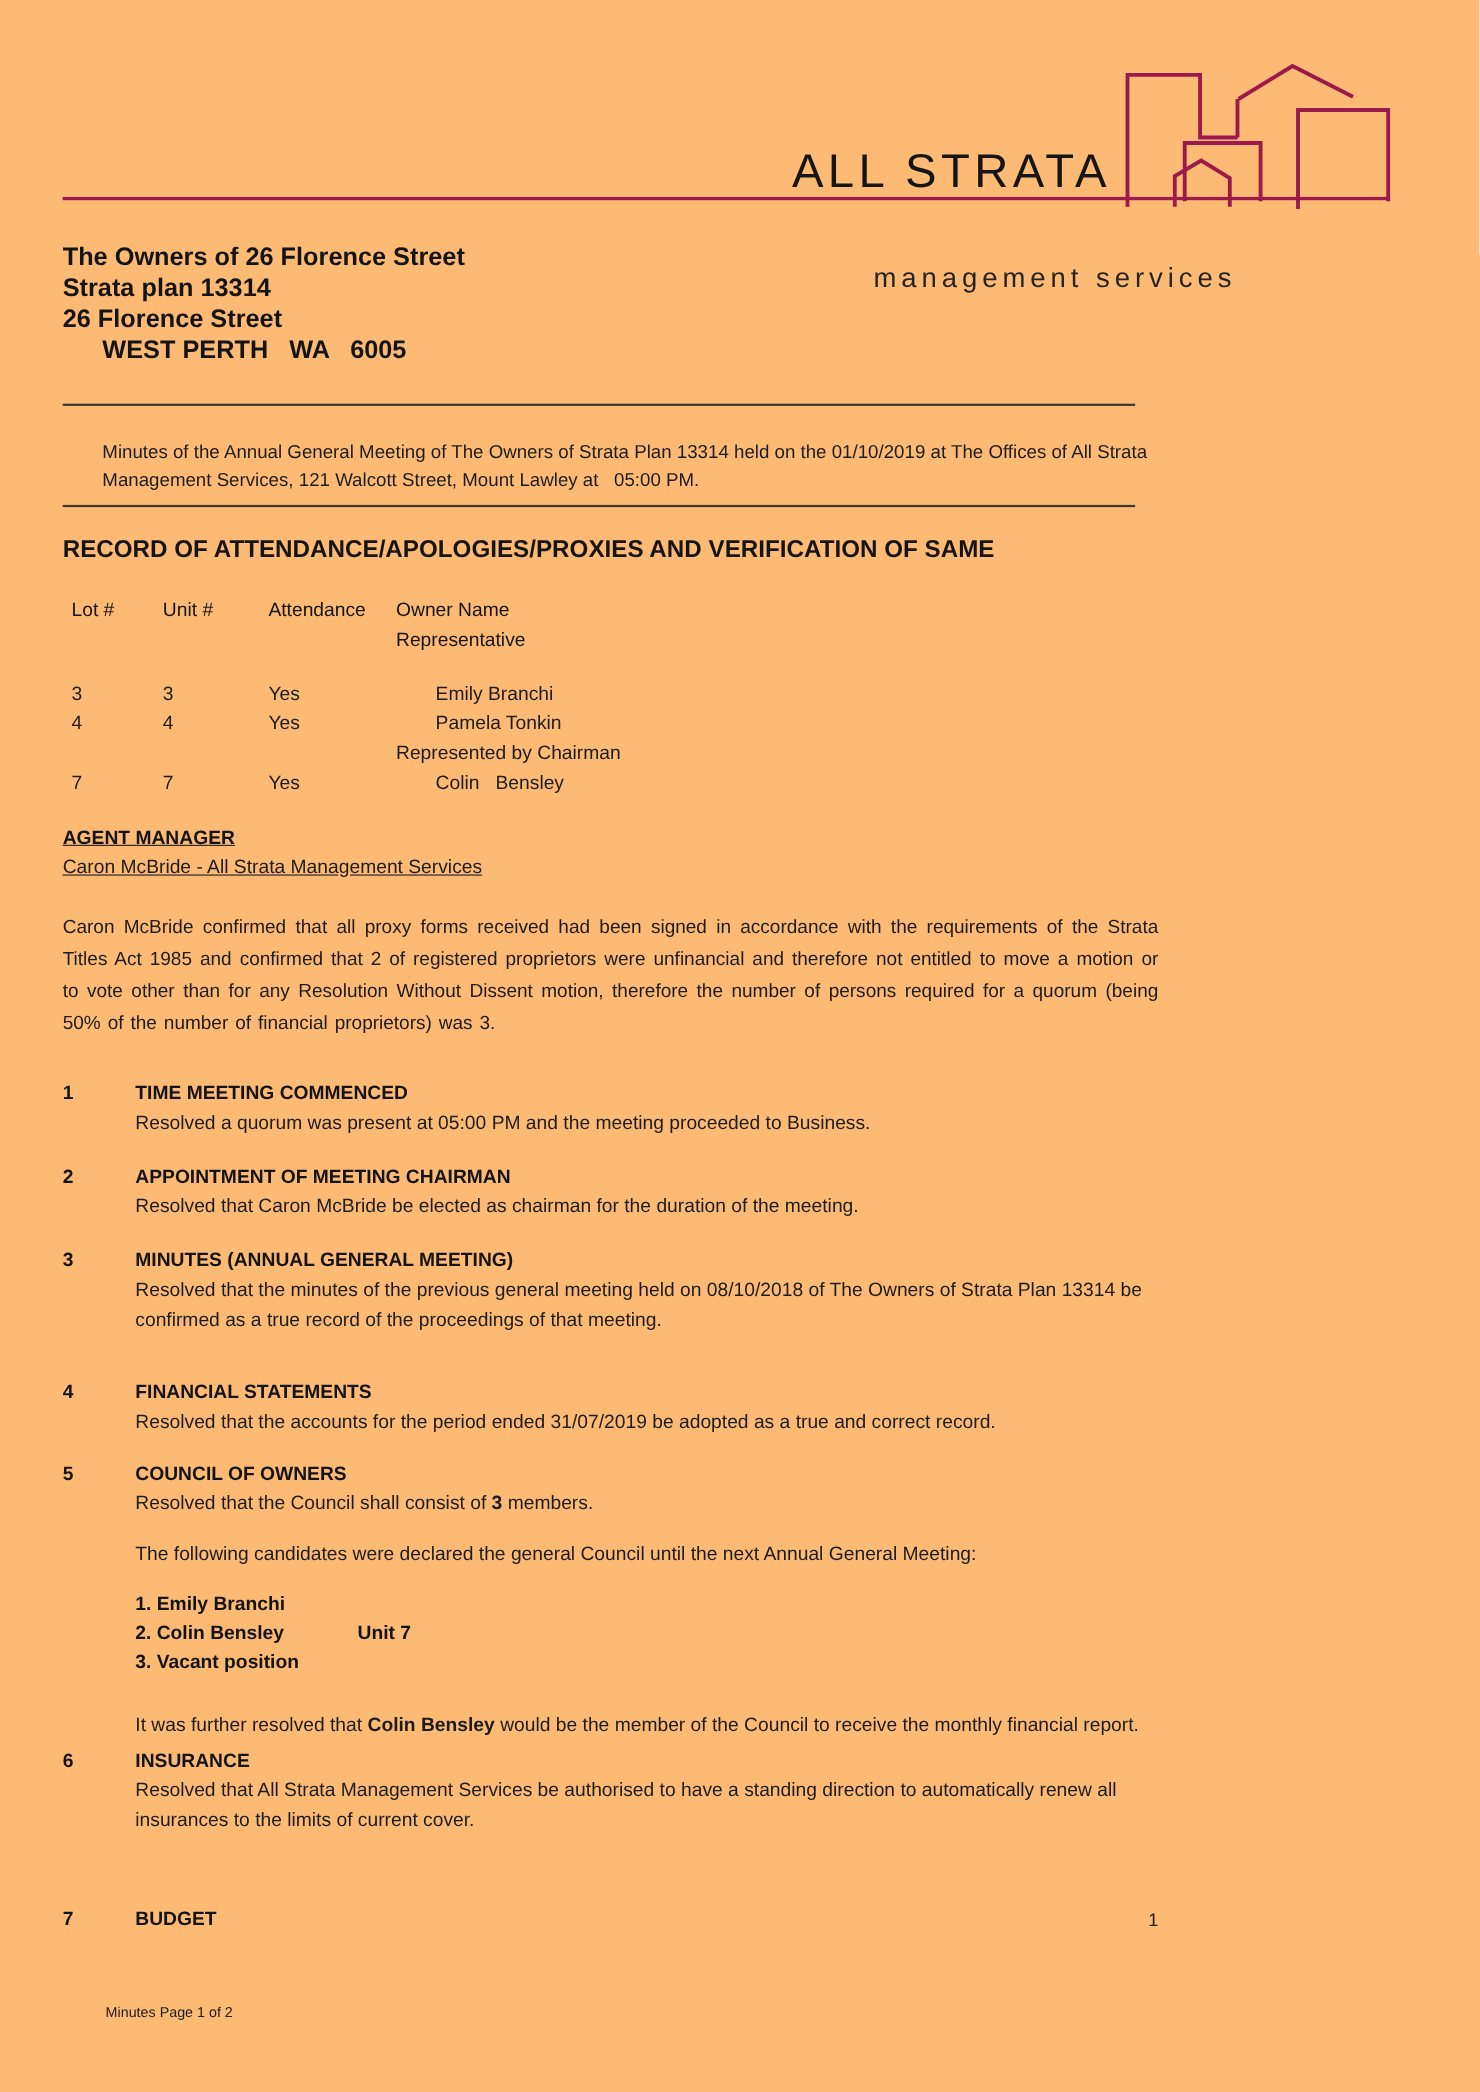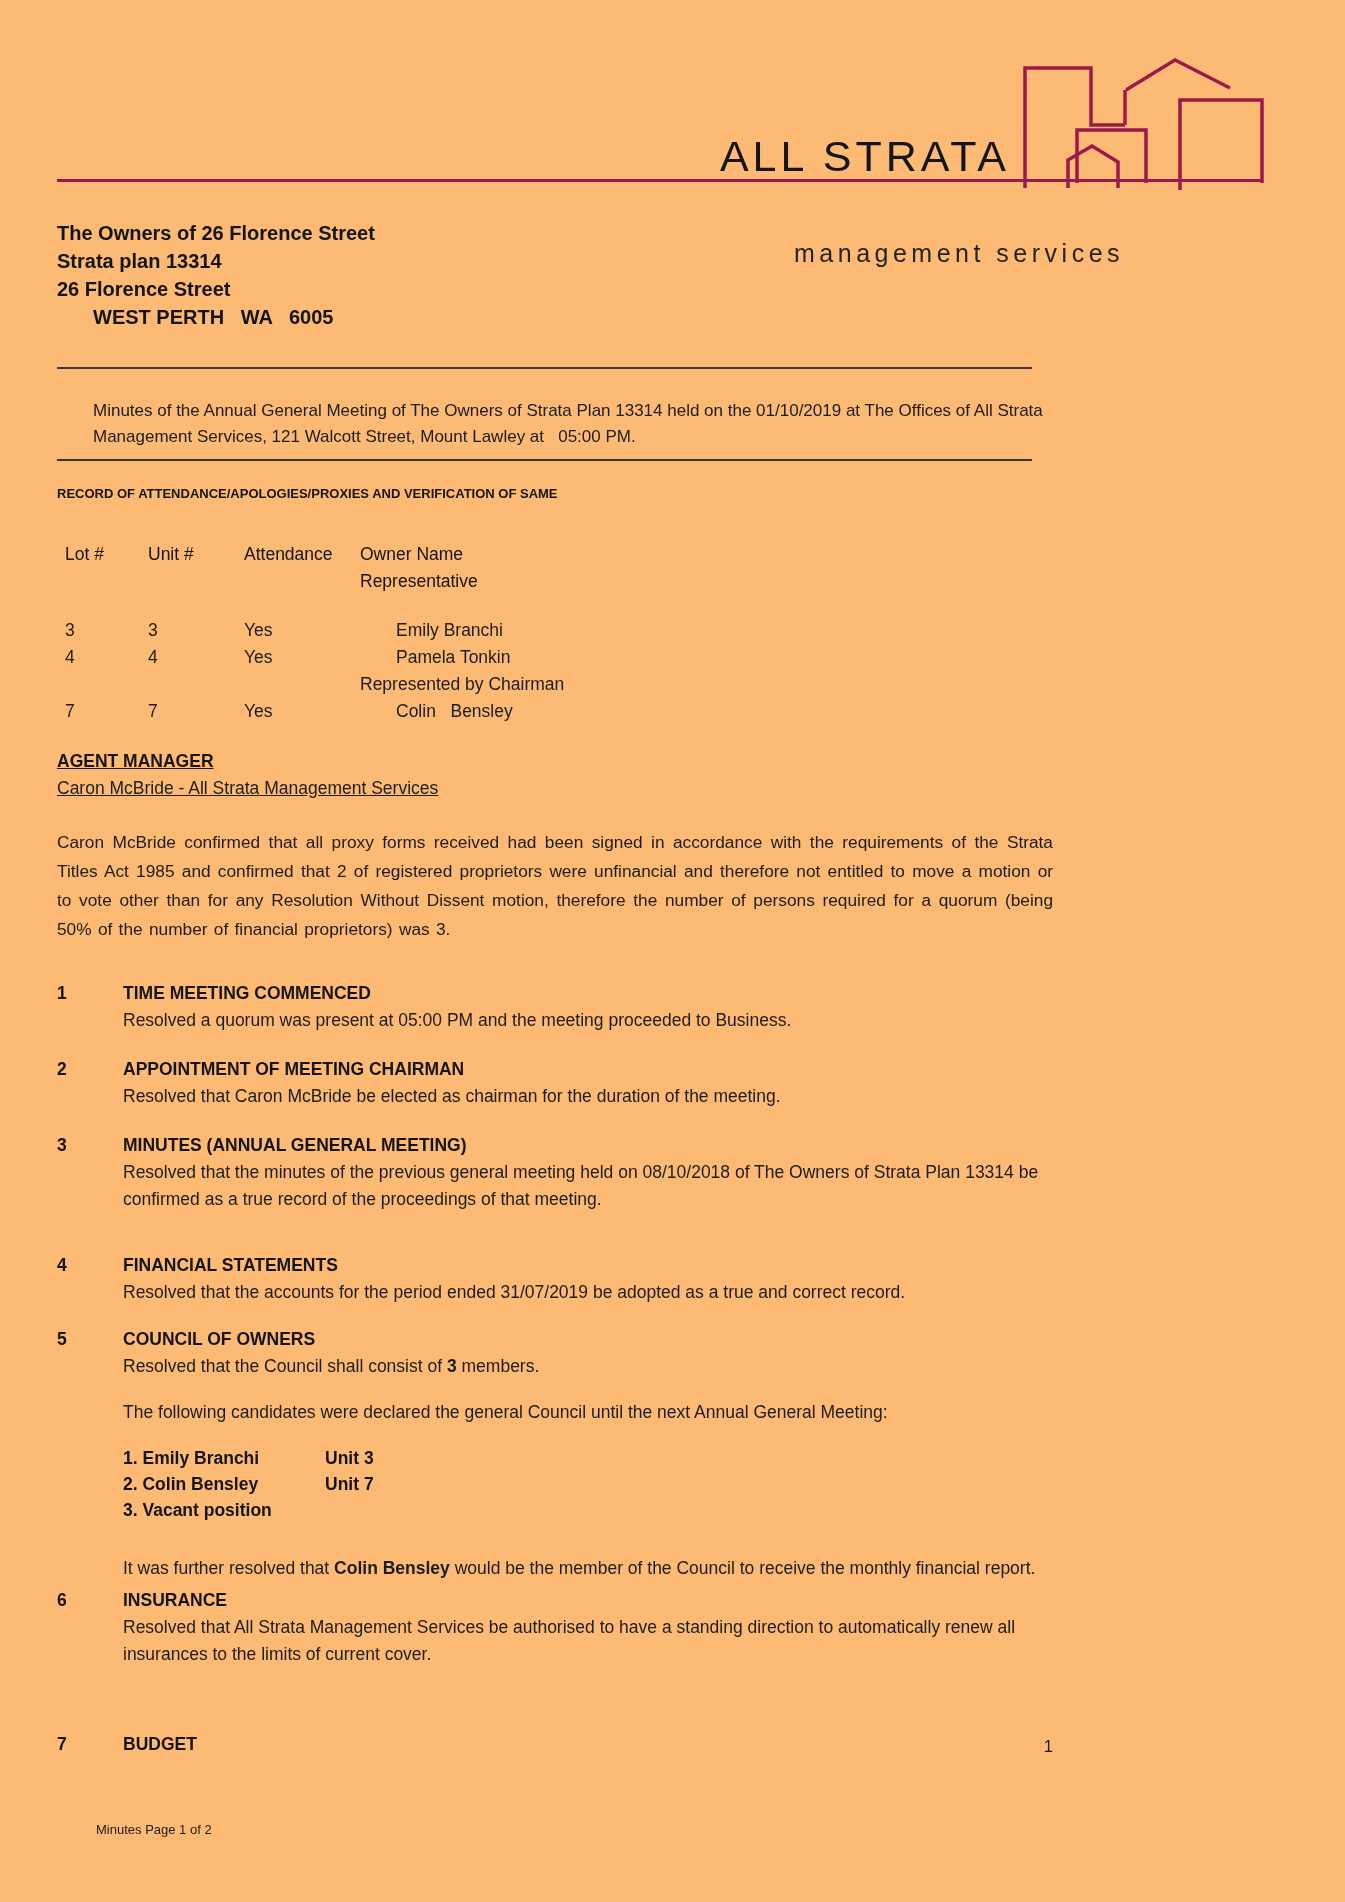--- a/index.html
+++ b/index.html
@@ -13,28 +13,28 @@
     position:absolute;left:650px;top:133px;width:360px;text-align:right;
     font-size:43px;line-height:46px;letter-spacing:4px;color:#151515;font-weight:400;
   }
   .brand-line{position:absolute;left:57px;top:179px;width:1205px;height:3px;background:#9b1a4b;}
   .logo-svg{position:absolute;left:1018px;top:38px;width:250px;height:156px;}
   .tagline{
     position:absolute;left:794px;top:192px;font-size:25px;line-height:26px;
     letter-spacing:4.5px;color:#242424;font-weight:400;margin-top:48px;
   }
   
-  .recipient{position:absolute;left:57px;top:219px;font-size:20px;line-height:28px;font-weight:bold;color:#141414;}
+  .recipient{position:absolute;left:57px;top:219px;font-size:23px;line-height:28px;font-weight:bold;color:#141414;}
   
   .sep{position:absolute;left:57px;width:975px;height:2px;background:#383838;}
   .sep1{top:367px;} .sep2{top:459px;}
   
   .intro{position:absolute;left:57px;top:398px;width:990px;font-size:17px;line-height:26px;}
   
-  .record-heading{position:absolute;left:57px;top:486px;font-size:13px;font-weight:bold;color:#141414;}
+  .record-heading{position:absolute;left:57px;top:486px;font-size:22px;font-weight:bold;color:#141414;}
   .att-table{position:absolute;left:65px;top:541px;font-size:17.5px;}
   .att-row{display:grid;grid-template-columns:83px 96px 116px 320px;line-height:27px;}
   .att-head{font-weight:normal;color:#141414;margin-bottom:22px;}
   
   .agent{position:absolute;left:57px;top:748px;font-size:17.5px;line-height:27px;text-decoration:underline;}
   .agent .h{font-weight:bold;color:#141414;}
   
   .quorum{
     position:absolute;left:57px;top:828px;width:996px;font-size:17.3px;line-height:29px;
     text-align:justify;word-spacing:1.5px;
@@ -160,21 +160,20 @@
 
   <div class="sec sec-5">
     <div class="num">5</div>
     <div class="content">
       <div class="title">COUNCIL OF OWNERS</div>
       <div><span>Resolved that the Council shall consist of </span><b>3</b><span> members.</span></div>
       <div class="gap19">The following candidates were declared the general Council until the next Annual General Meeting:</div>
       <div class="gap19">
         <div class="cand">
           <div>1. Emily Branchi</div>
-          <div>Unit 3</div>
         </div>
         <div class="cand">
           <div>2. Colin Bensley</div>
           <div>Unit 7</div>
         </div>
         <div class="cand">
           <div>3. Vacant position</div>
           <div></div>
         </div>
       </div>

